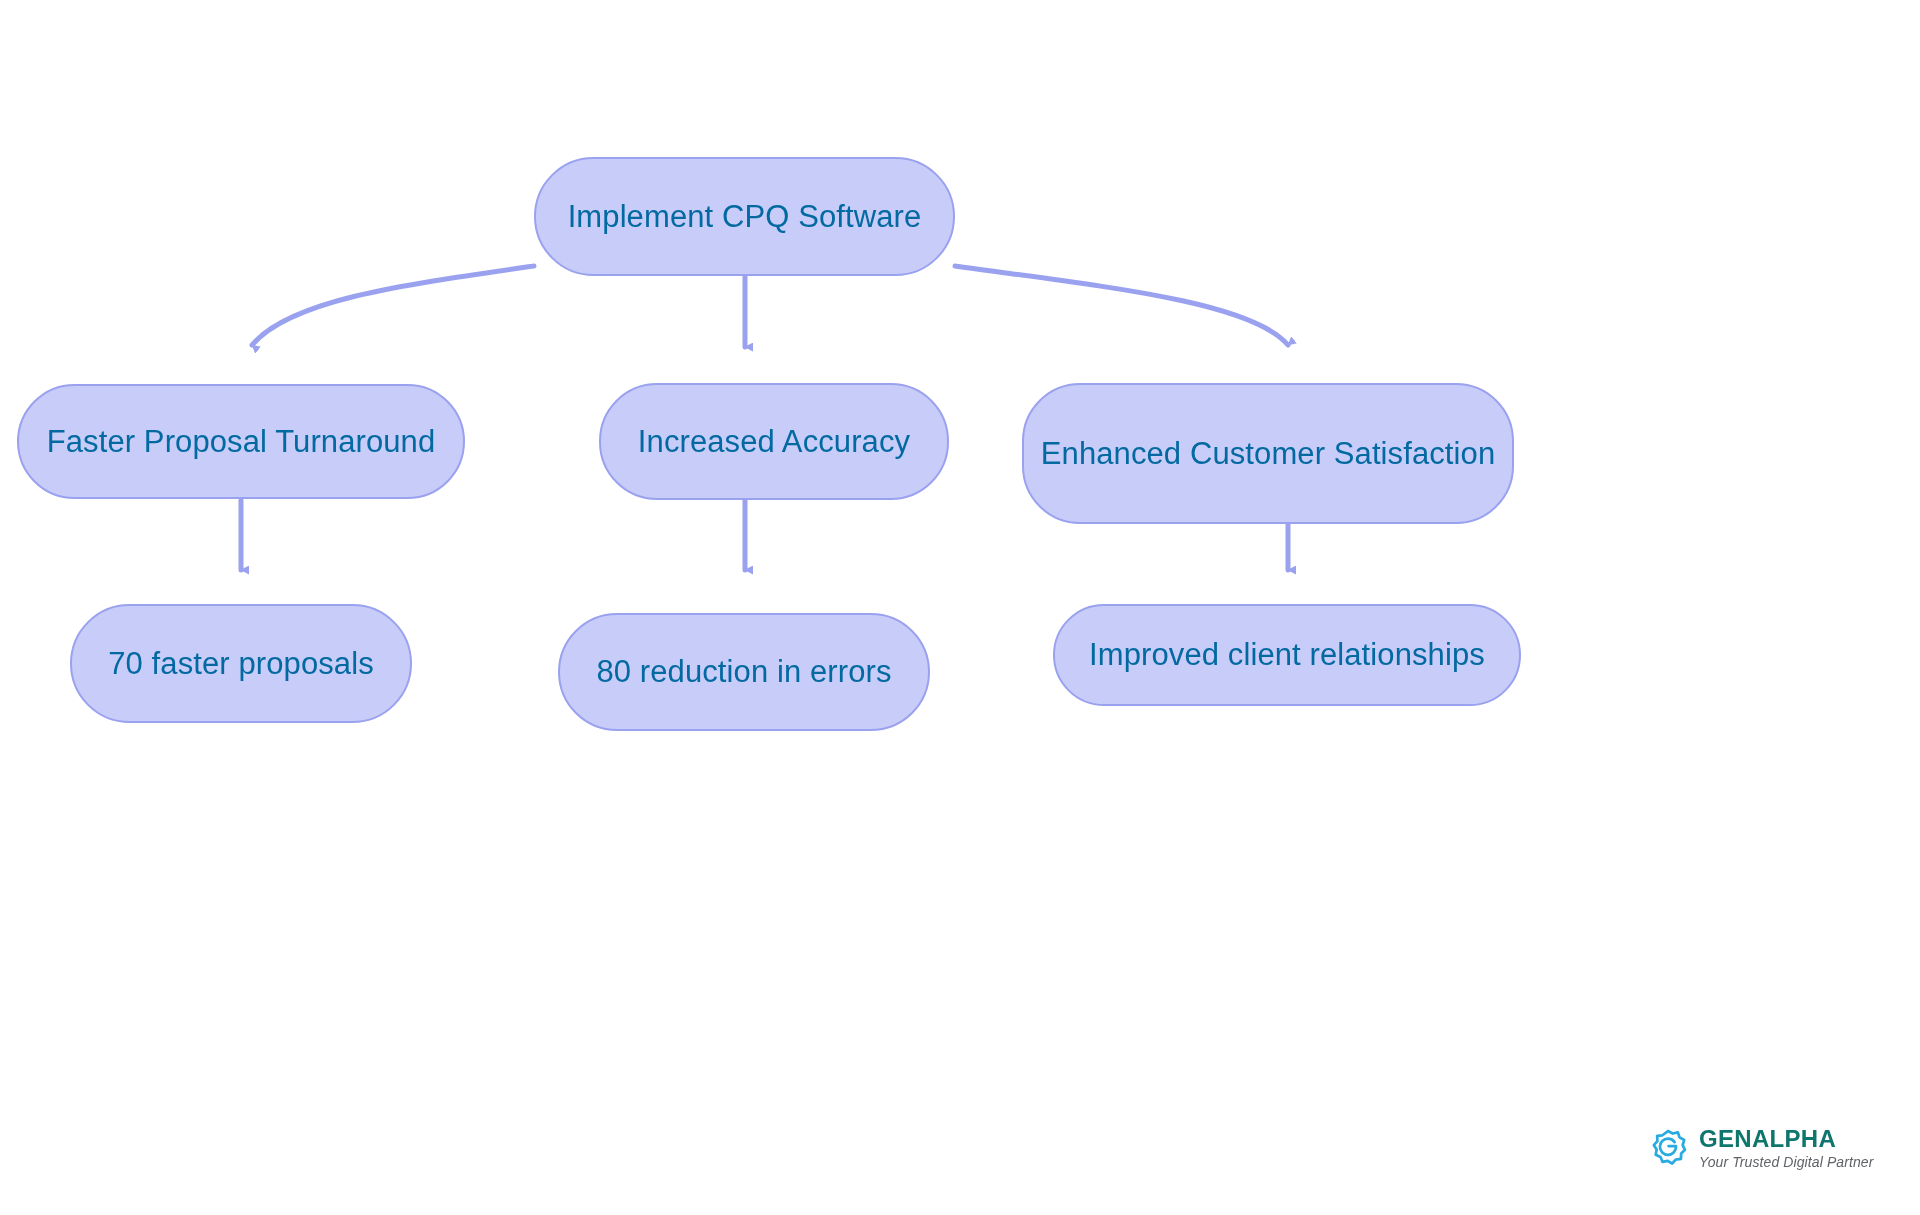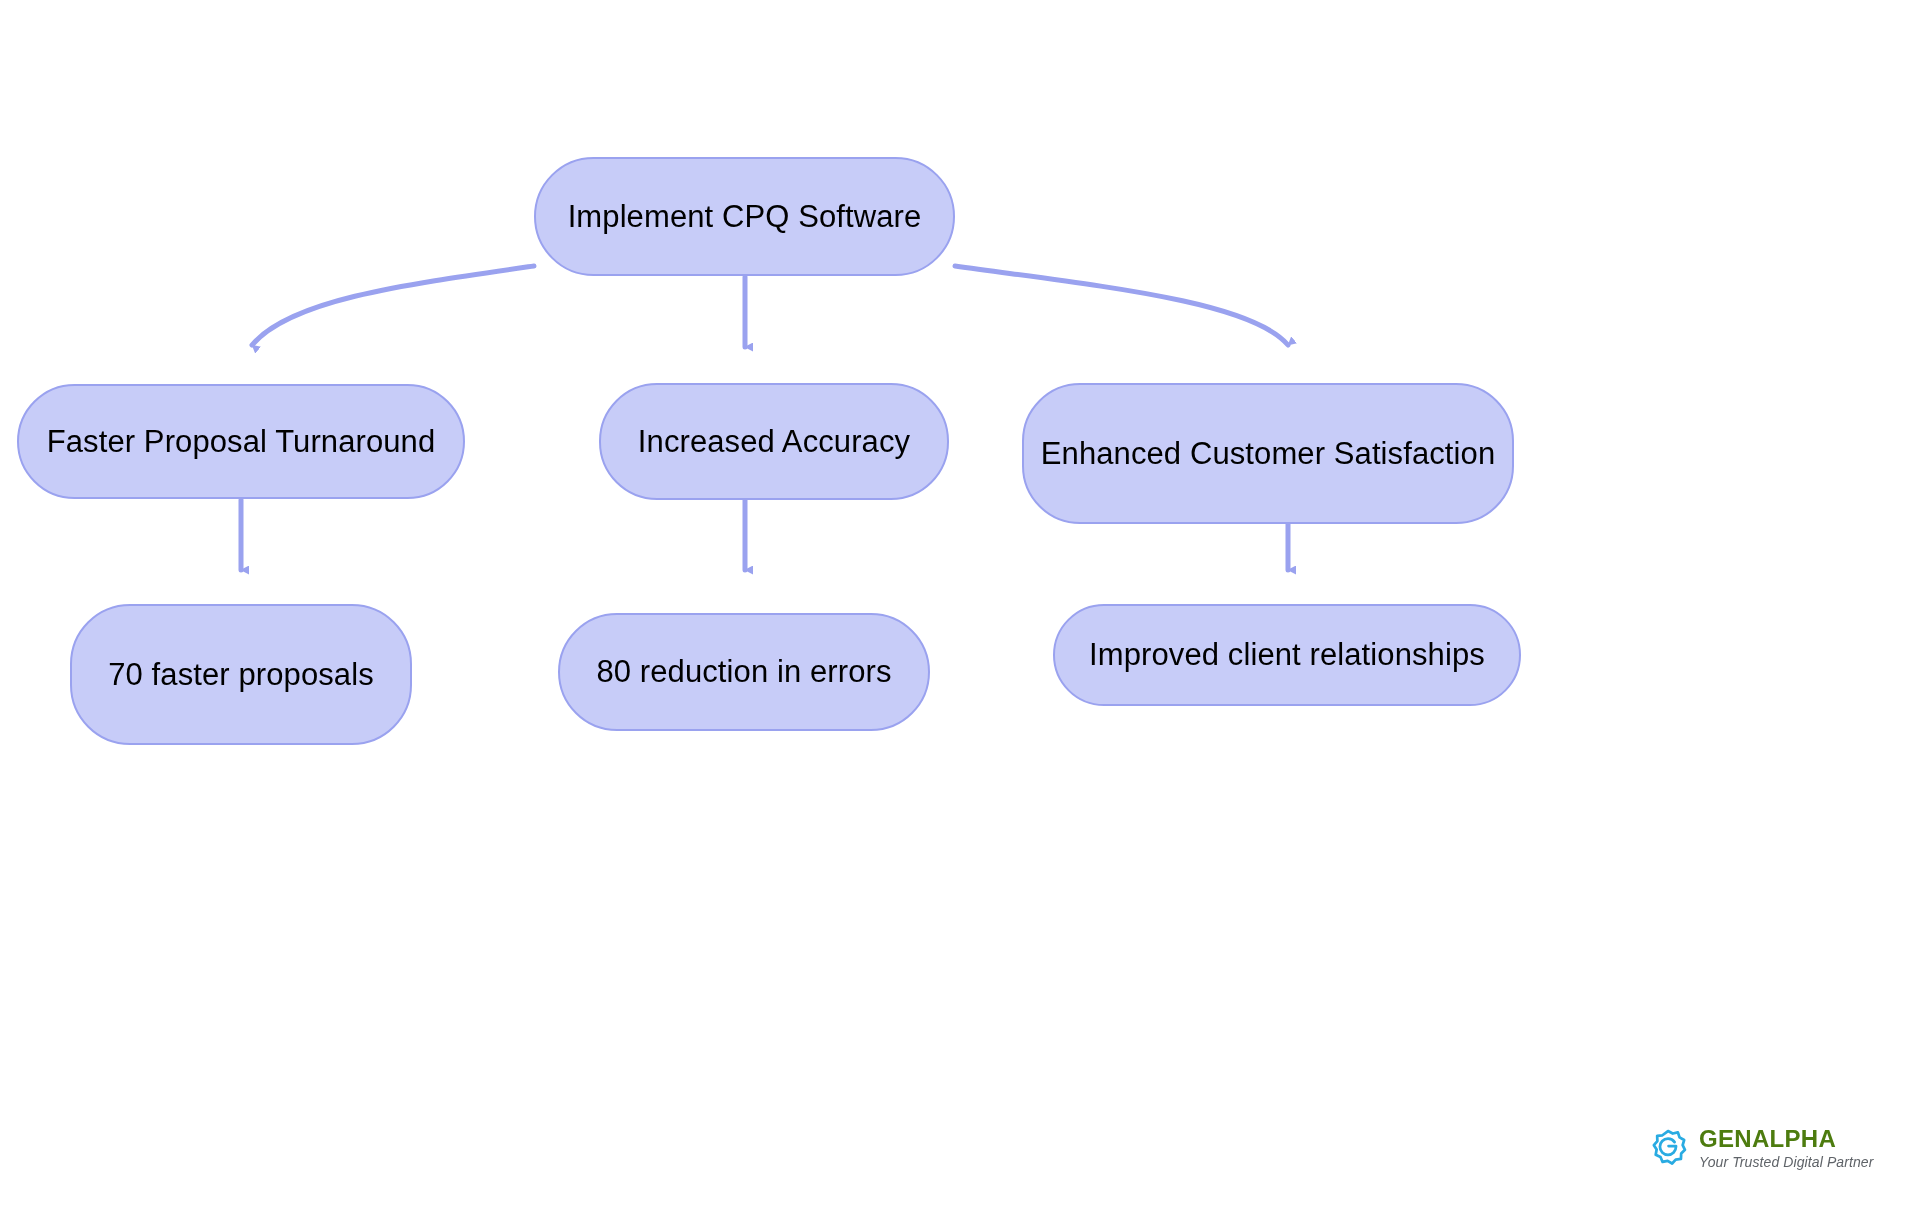--- a/index.html
+++ b/index.html
@@ -38,54 +38,54 @@
     box-sizing: border-box;
     background: #c7ccf8;
     border: 2px solid #9aa2ef;
     border-radius: 62px;
     display: flex;
     align-items: center;
     justify-content: center;
     text-align: center;
   }
   .node-label {
-    color: #000000;
+    color: #0369a1;
     font-size: 31px;
     font-weight: 400;
     letter-spacing: 0.1px;
     line-height: 1.15;
     white-space: nowrap;
   }
 
   
   #node-root      { left: 534px;  top: 157px; width: 421px;  height: 119px; border-radius: 60px; }
   
   #node-b1        { left: 17px;   top: 384px; width: 448px;  height: 115px; border-radius: 58px; }
   #node-b2        { left: 599px;  top: 383px; width: 350px;  height: 117px; border-radius: 58px; }
   #node-b3        { left: 1022px; top: 383px; width: 492px;  height: 141px; border-radius: 58px; }
   
-  #node-l1        { left: 70px;   top: 604px; width: 342px;  height: 141px; border-radius: 60px; }
+  #node-l1        { left: 70px;   top: 604px; width: 342px;  height: 119px; border-radius: 60px; }
   #node-l2        { left: 558px;  top: 604px; width: 372px;  height: 118px; border-radius: 60px; margin-top: 9px; }
   #node-l3        { left: 1053px; top: 604px; width: 468px;  height: 102px; border-radius: 60px; }
 
   
   #brand {
     position: absolute;
     left: 1646px;
     top: 1126px;
     display: flex;
     align-items: center;
     gap: 9px;
   }
   #brand-gear { display: block; }
   .brand-text { display: flex; flex-direction: column; line-height: 1; }
   #brand-name {
     font-size: 24px;
     font-weight: bold;
-    color: #4d7c0f;
+    color: #0f766e;
     letter-spacing: 0.3px;
   }
   #brand-tagline {
     font-size: 14px;
     font-style: italic;
     color: #5f6368;
     letter-spacing: 0.1px;
     margin-top: 4px;
   }
 </style>

